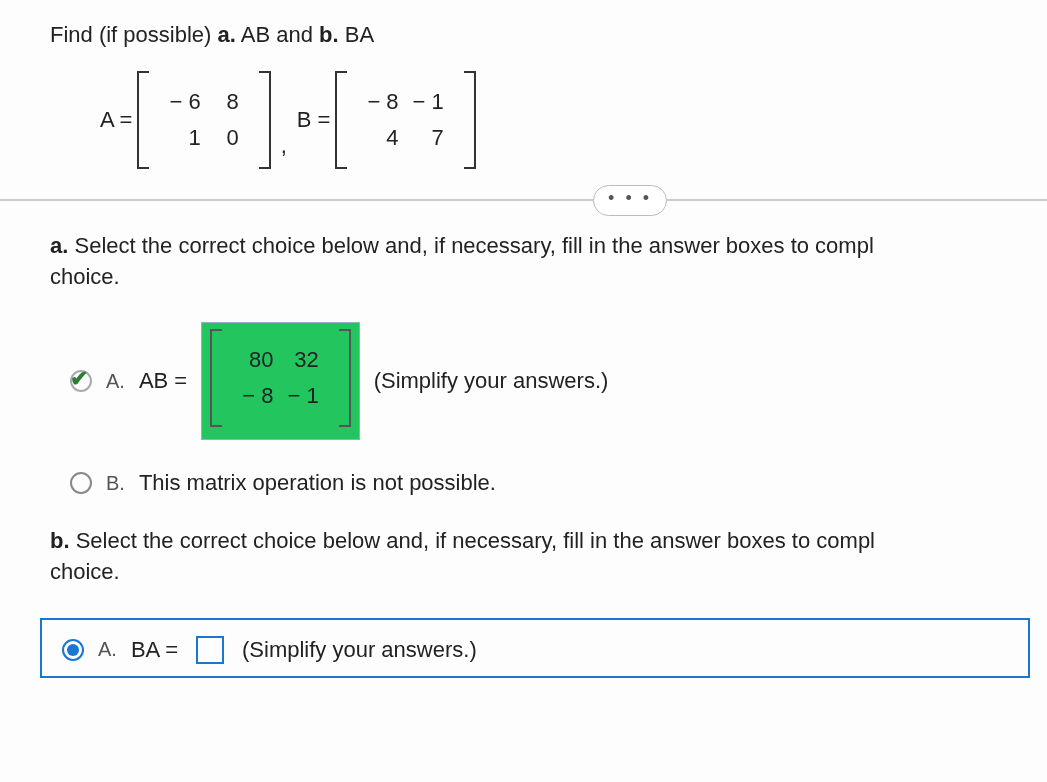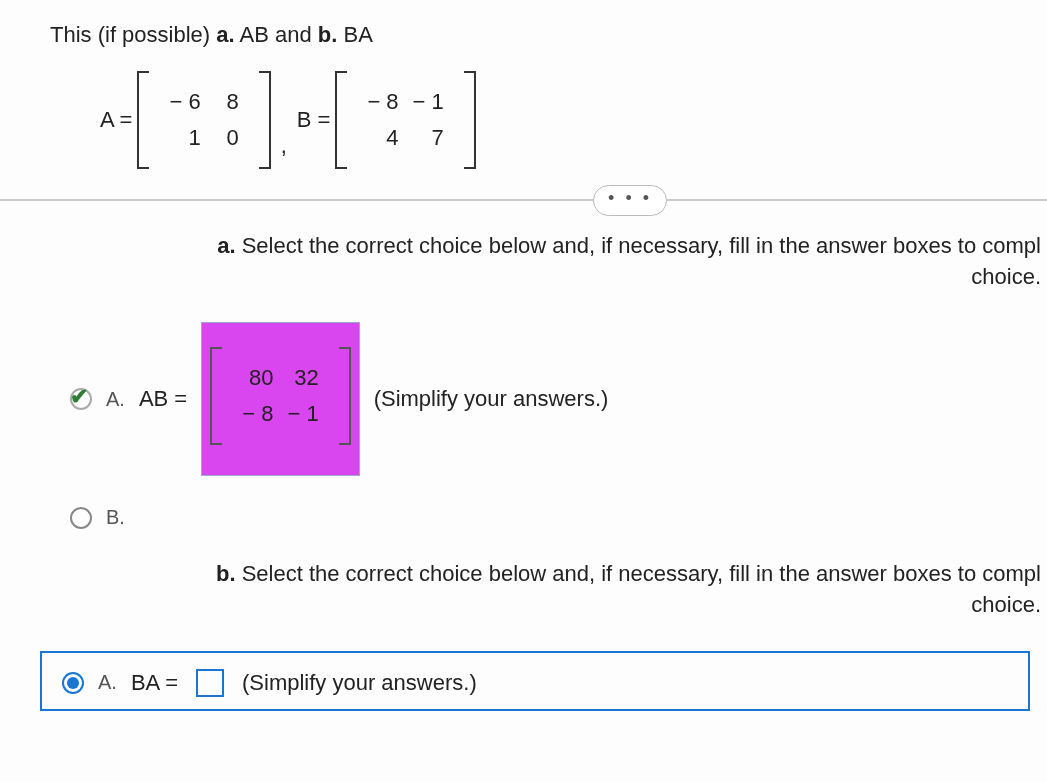--- a/index.html
+++ b/index.html
@@ -63,21 +63,21 @@
       background: #fff;
       border: 1.5px solid #bbb;
       border-radius: 16px;
       padding: 2px 14px 6px;
       font-size: 18px;
       letter-spacing: 3px;
       color: #555;
       cursor: pointer;
     }
 
-    .part-prompt { margin-bottom: 30px; line-height: 1.4; padding-right:6px;text-align:right; }
+    .part-prompt { margin-bottom: 30px; line-height: 1.4; padding-right:6px; }
 
     .choice-row {
       display: flex;
       align-items: center;
       gap: 14px;
       margin-left: 20px;
       margin-bottom: 30px;
     }
     .radio {
       width: 22px; height: 22px; border-radius: 50%;
@@ -87,23 +87,23 @@
     .radio.selected-blue { border-color: #1976d2; }
     .radio.selected-blue .dot { width:12px; height:12px; border-radius:50%; background:#1976d2; }
     .radio.checked-green { position:relative; border-color:#aaa;}
     .check-overlay {
       position:absolute; left:-2px; top:-6px;
       color:#2e7d32; font-size:22px; font-weight:bold;
     }
     .choice-label { color:#555; font-size:20px; }
 
     .answer-matrix-box {
-      background: #d946ef;
+      background: #22c55e;
       border: 1px solid #9ac;
-      padding: 24px 8px;
+      padding: 6px 8px;
       display:inline-block;
     }
     .answer-matrix-box .matrix::before,
     .answer-matrix-box .matrix::after { border-color:#555; }
 
     .part-b-box {
       border: 2px solid #1976d2;
       margin-left: -10px;
       margin-right: 10px;
       padding: 16px 20px 12px;
@@ -114,21 +114,21 @@
       display:inline-block; width:28px; height:28px;
       border:2px solid #1976d2; vertical-align: middle;
       margin: 0 4px;
     }
     .bold { font-weight: bold; }
   </style>
 </head>
 <body>
 
 <div class="question-header">
-  <span>This (if possible) </span>
+  <span>Find (if possible) </span>
   <span class="bold">a.</span>
   <span> AB and </span>
   <span class="bold">b.</span>
   <span> BA</span>
 </div>
 
 <div class="matrices-row">
   <div class="matrix-wrap">
     <span>A = </span>
     <div class="matrix">
@@ -197,20 +197,21 @@
       </tbody>
         </table>
     </div>
   </div>
   <span>(Simplify your answers.)</span>
 </div>
 
 <div class="choice-row">
   <span class="radio"></span>
   <span class="choice-label">B.</span>
+  <span>This matrix operation is not possible.</span>
 </div>
 
 <div class="part-prompt">
   <span class="bold">b.</span>
   <span> Select the correct choice below and, if necessary, fill in the answer boxes to compl</span><br>
   <span>choice.</span>
 </div>
 
 <div class="part-b-box">
   <div class="choice-row" style="margin:0;">

